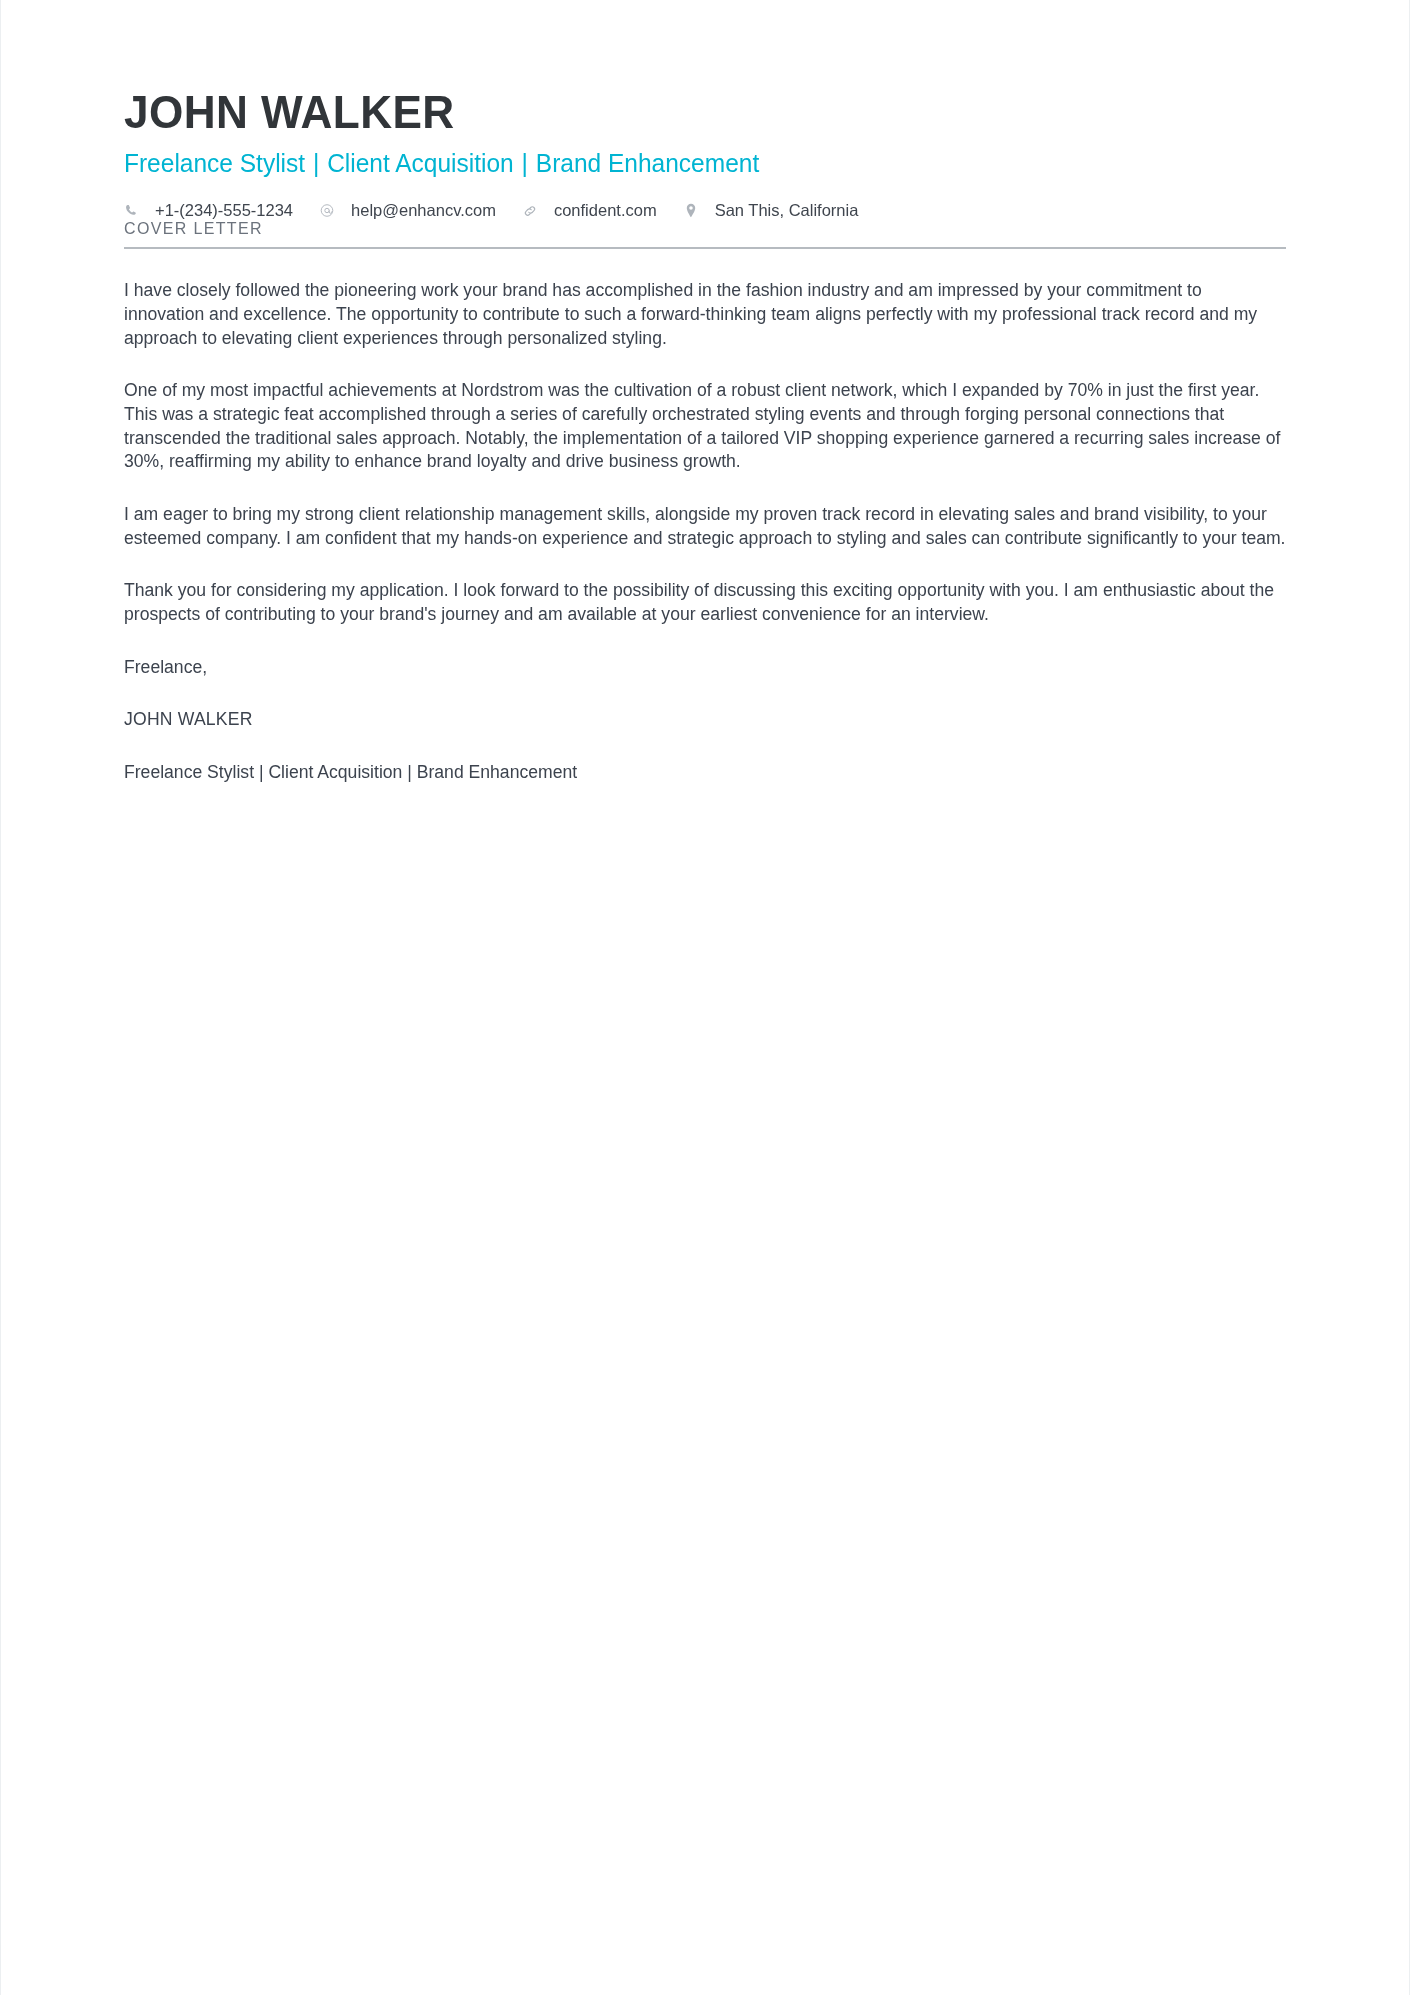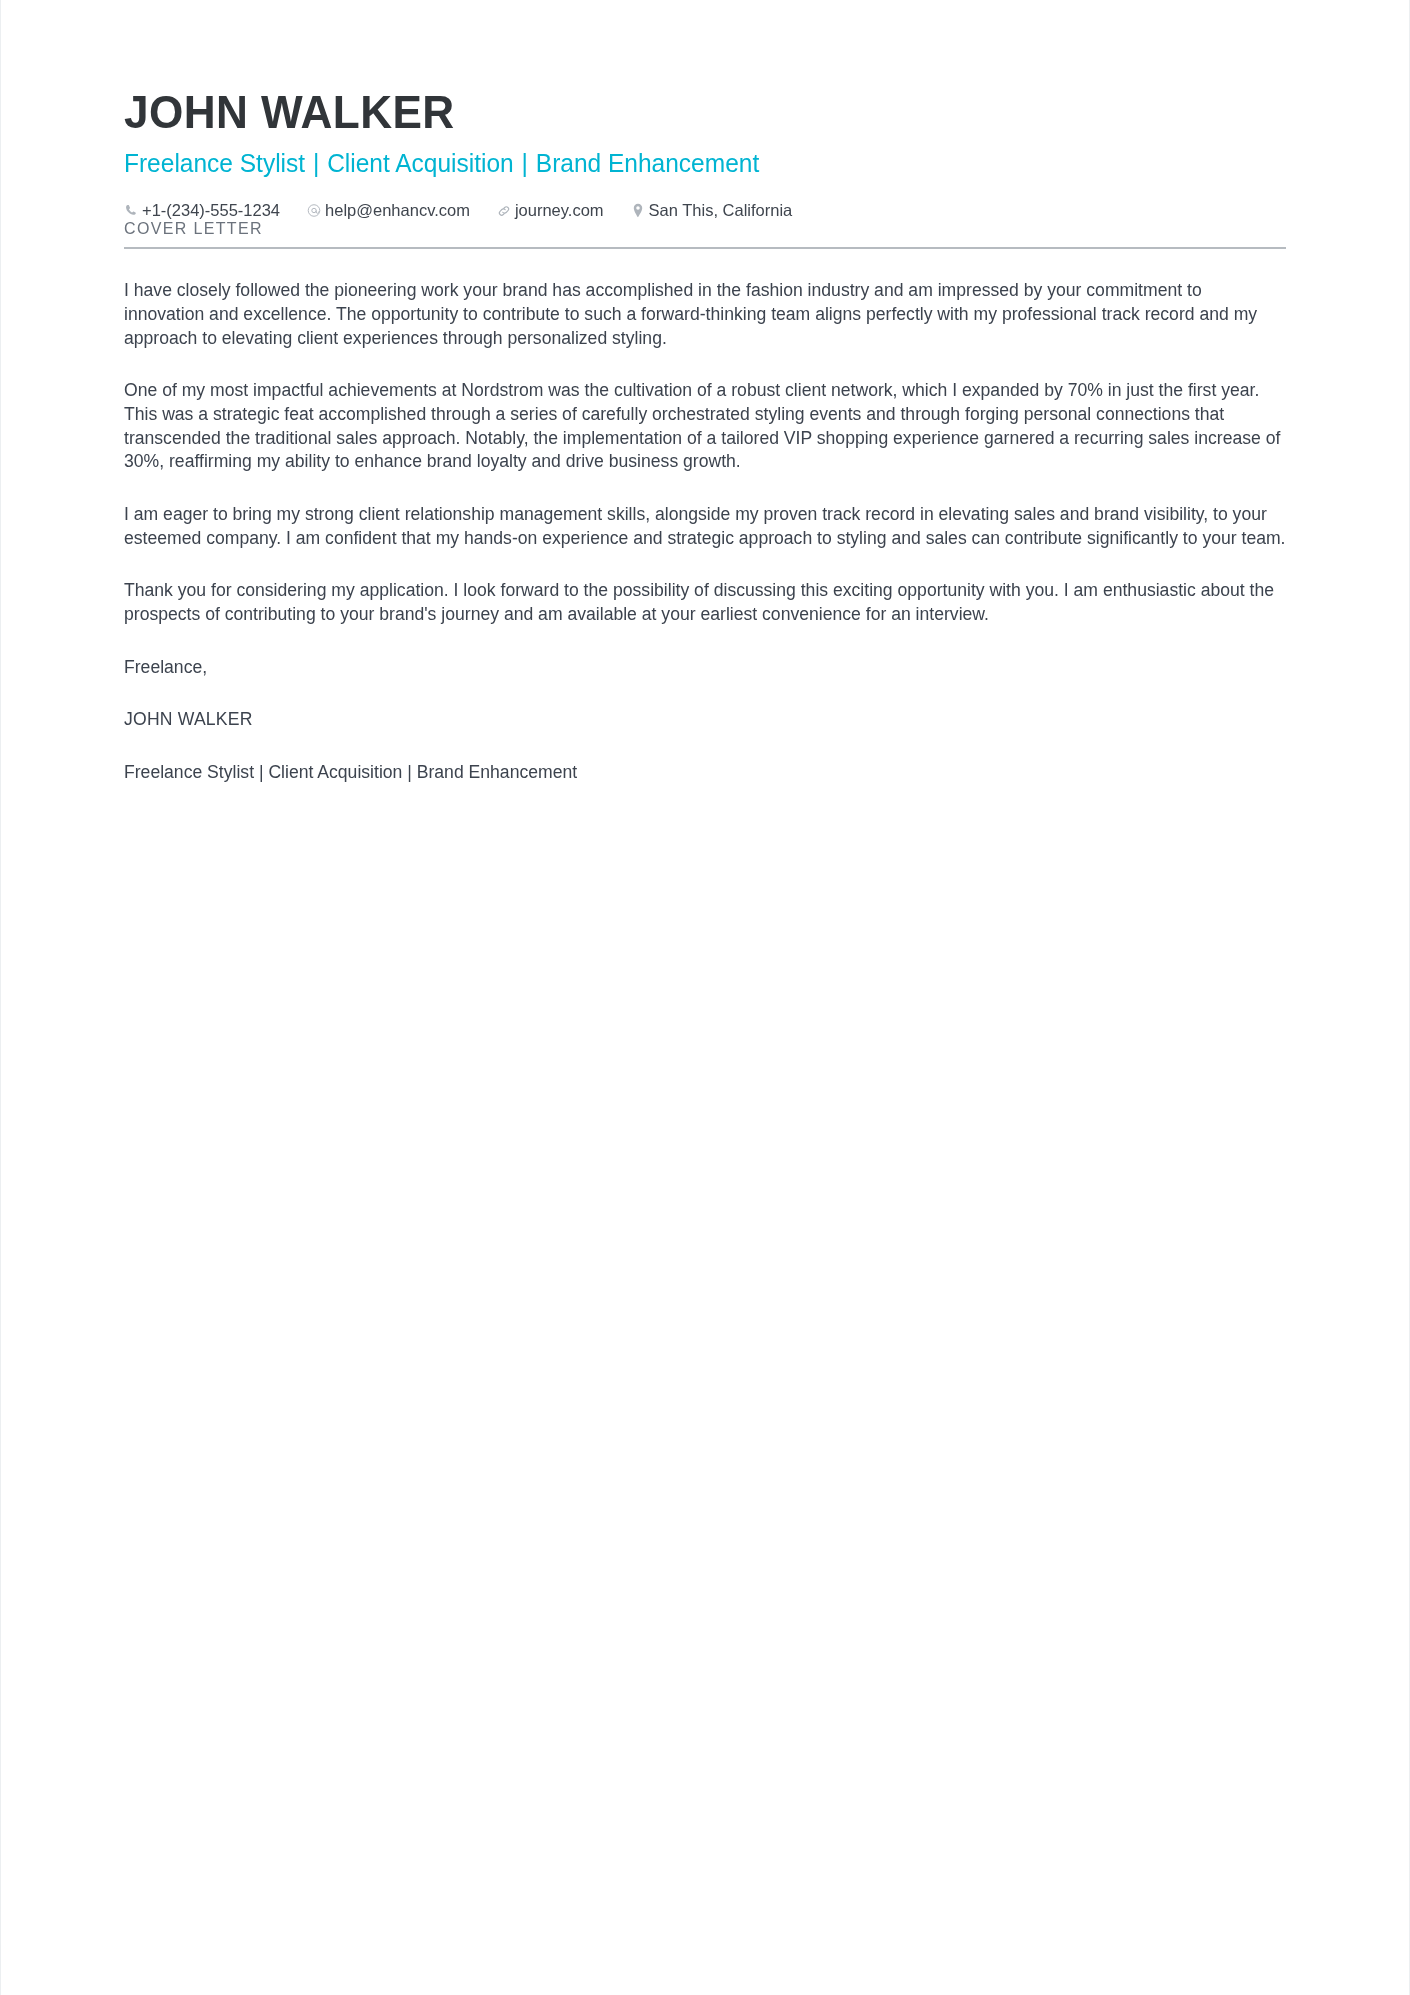--- a/index.html
+++ b/index.html
@@ -78,21 +78,21 @@
     display: flex;
     align-items: center;
     flex-wrap: nowrap;
     gap: 27px;
     font-size: 16.5px;
     color: #3f454e;
   }
   .contact-item {
     display: flex;
     align-items: center;
-    gap: 4px;
+    gap: 17px;
     white-space: nowrap;
   }
   .contact-icon {
     display: inline-flex;
     align-items: center;
     justify-content: center;
     width: 14px;
     height: 16px;
     color: #aeb4bb;
     flex: none;
@@ -215,21 +215,21 @@
           <span>help@enhancv.com</span>
         </div>
 
         <div class="contact-item">
           <span class="contact-icon">
             <svg width="14" height="14" viewBox="0 0 16 16" fill="none" stroke="currentColor" stroke-width="1.25" stroke-linecap="round">
               <path d="M6.6 9.4a2.6 2.6 0 0 0 3.9.3l2-2a2.6 2.6 0 0 0-3.7-3.7l-1.1 1.1"></path>
               <path d="M9.4 6.6a2.6 2.6 0 0 0-3.9-.3l-2 2a2.6 2.6 0 0 0 3.7 3.7l1.1-1.1"></path>
             </svg>
           </span>
-          <span>journey.com</span>
+          <span>confident.com</span>
         </div>
 
         <div class="contact-item">
           <span class="contact-icon">
             <svg width="12" height="15" viewBox="0 0 12 16" fill="currentColor">
               <path d="M6 .9C3.5.9 1.5 2.9 1.5 5.4c0 3.3 4 9.3 4.2 9.6.1.1.3.1.4 0 .2-.3 4.4-6.3 4.4-9.6C10.5 2.9 8.5.9 6 .9zm0 6.4a1.9 1.9 0 1 1 0-3.8 1.9 1.9 0 0 1 0 3.8z"></path>
             </svg>
           </span>
           <span>San This, California</span>
         </div>

